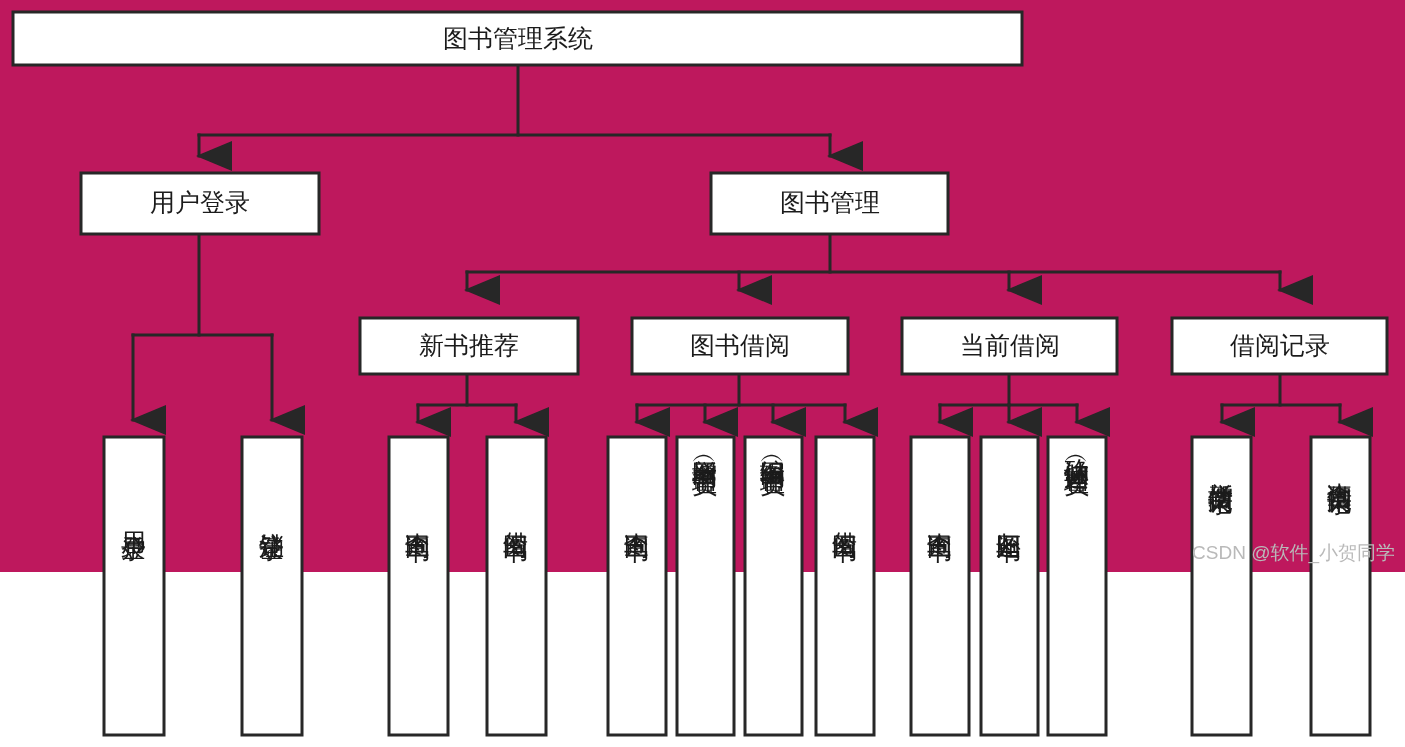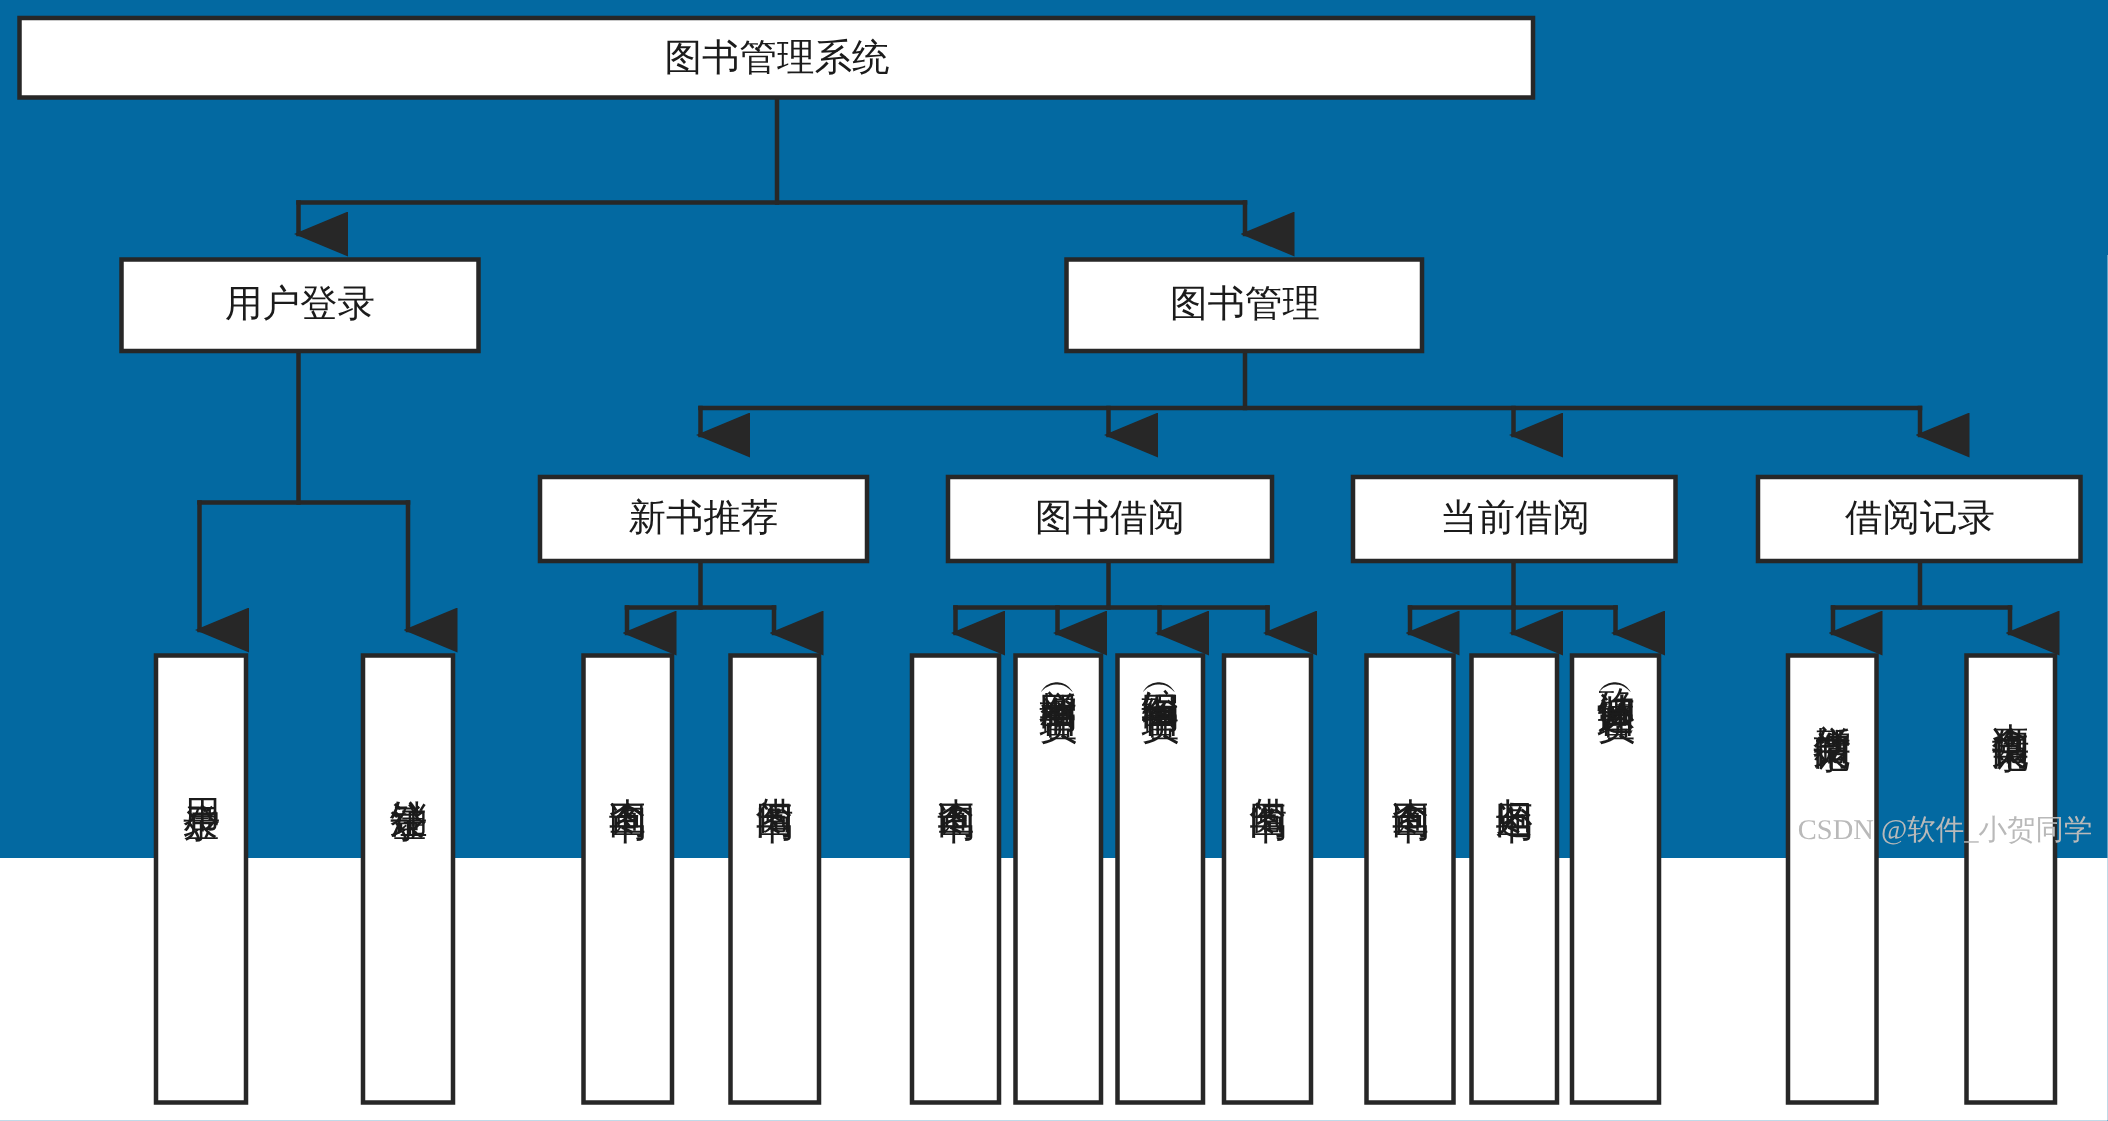--- a/index.html
+++ b/index.html
@@ -10,21 +10,21 @@
   body {
     width: 1405px;
     height: 747px;
     font-family: "Liberation Sans", "DejaVu Sans", sans-serif;
     overflow: hidden;
   }
   #diagram-root {
     position: relative;
     width: 1405px;
     height: 572px;
-    background: #0369a1;
+    background: #be185d;
   }
   svg.diagram {
     position: absolute;
     top: 0;
     left: 0;
     width: 1405px;
     height: 747px;
     display: block;
   }
   .node-rect {
@@ -51,21 +51,21 @@
     font-size: 25px;
     text-anchor: middle;
     writing-mode: vertical-rl;
     text-orientation: upright;
     letter-spacing: 2px;
   }
   .watermark {
     position: absolute;
     right: 10px;
     bottom: 6px;
-    font-family: Liberation Serif, serif;
+    font-family: Liberation Sans, sans-serif;
     font-size: 19px;
     color: #b9b9b9;
     white-space: nowrap;
     pointer-events: none;
     user-select: none;
   }
 </style>
 </head>
 <body>
 

